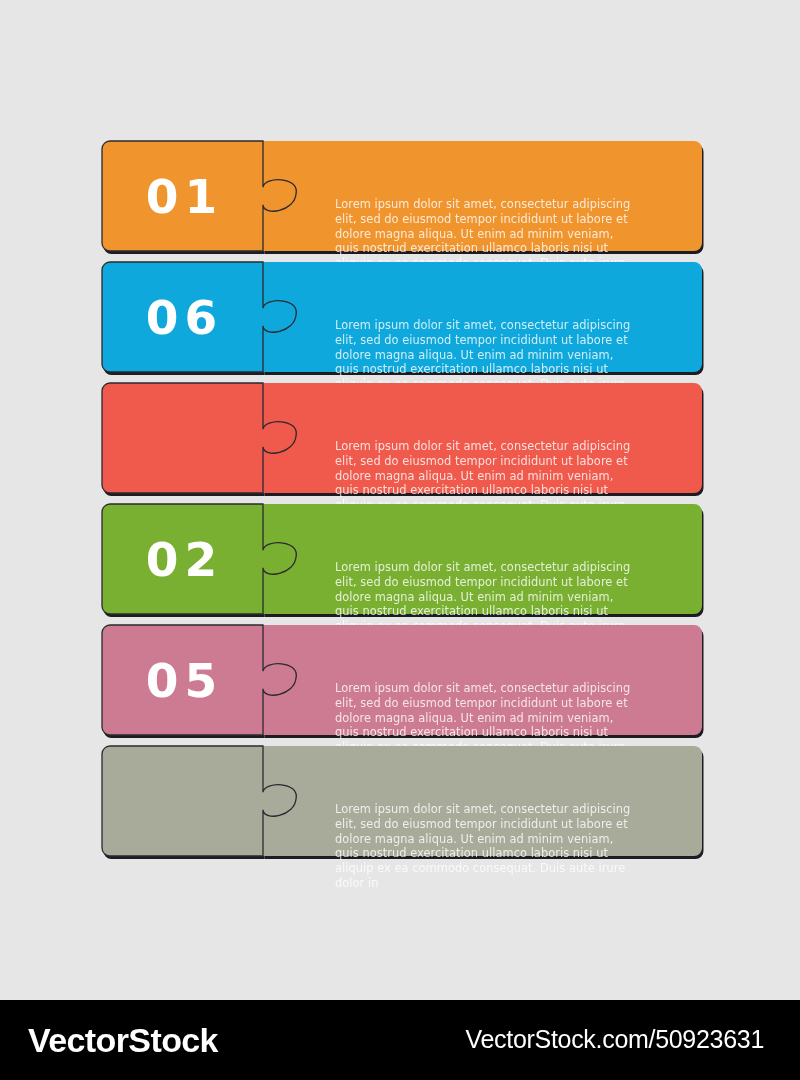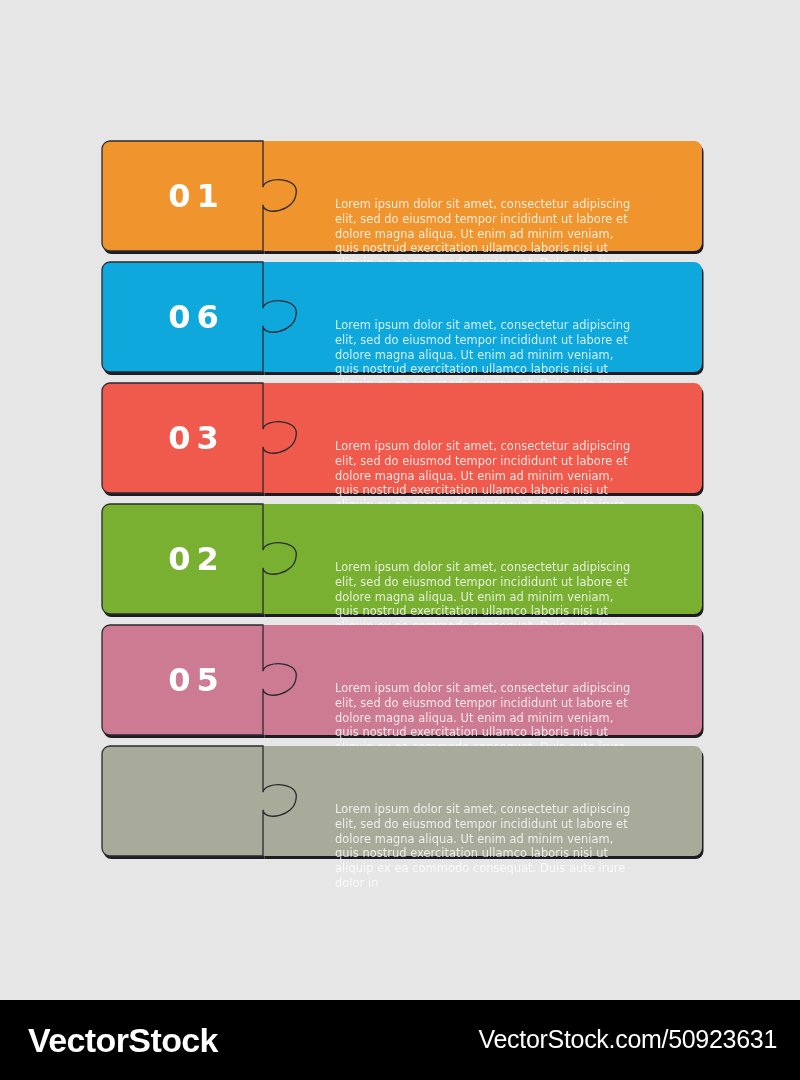--- a/index.html
+++ b/index.html
@@ -43,29 +43,29 @@
     position: absolute;
     left: -6px;
     top: -4px;
     width: 614px;
     height: 124px;
     overflow: visible;
   }
 
   .row-number {
     position: absolute;
-    left: 12px;
+    left: 0px;
     top: 0px;
     width: 161px;
     height: 110px;
     display: flex;
     align-items: center;
     justify-content: center;
     color: #ffffff;
-    font-size: 32px;
+    font-size: 47px;
     font-weight: bold;
     letter-spacing: 6px;
     text-indent: 6px;
     font-family: "DejaVu Sans", sans-serif;
     line-height: 1;
     user-select: none;
   }
 
   .row-text {
     position: absolute;
@@ -95,21 +95,21 @@
     top: 21px;
     color: #ffffff;
     font-size: 34px;
     font-weight: bold;
     font-family: "Liberation Sans", sans-serif;
     letter-spacing: -0.6px;
   }
 
   #watermark-url {
     position: absolute;
-    right: 23px;
+    right: 36px;
     top: 25px;
     color: #ffffff;
     font-size: 25px;
     font-family: "Liberation Sans", sans-serif;
     letter-spacing: -0.3px;
   }
 </style>
 </head>
 <body>
 
@@ -138,21 +138,20 @@
         <div class="row-text">Lorem ipsum dolor sit amet, consectetur adipiscing elit, sed do eiusmod tempor incididunt ut labore et dolore magna aliqua. Ut enim ad minim veniam, quis nostrud exercitation ullamco laboris nisi ut aliquip ex ea commodo consequat. Duis aute irure dolor in</div>
       </div>
       <div class="puzzle-row" style="top: 242px;">
         <svg class="row-svg" viewBox="-6 -4 612 124" width="612" height="124">
           <path d="M 8 0 H 161 V 46.16 C 162.7 35.45, 196.7 35.45, 194.15 51.94 C 192.96 71.15, 161.85 75.4, 161 63.84 V 110 H 8 A 8 8 0 0 1 0 102 V 8 A 8 8 0 0 1 8 0 Z" transform="translate(1.5,3)" fill="#1c1c22"></path>
           <path d="M 161 0 H 592 A 8 8 0 0 1 600 8 V 102 A 8 8 0 0 1 592 110 H 161 V 63.84 C 161.85 75.4, 192.96 71.15, 194.15 51.94 C 196.7 35.45, 162.7 35.45, 161 46.16 Z" transform="translate(1.5,3)" fill="#1c1c22"></path>
           <path d="M 8 0 H 161 V 46.16 C 162.7 35.45, 196.7 35.45, 194.15 51.94 C 192.96 71.15, 161.85 75.4, 161 63.84 V 110 H 8 A 8 8 0 0 1 0 102 V 8 A 8 8 0 0 1 8 0 Z" fill="#ef5a4c"></path>
           <path d="M 161 0 H 592 A 8 8 0 0 1 600 8 V 102 A 8 8 0 0 1 592 110 H 161 V 63.84 C 161.85 75.4, 192.96 71.15, 194.15 51.94 C 196.7 35.45, 162.7 35.45, 161 46.16 Z" fill="#ef5a4c"></path>
           <path d="M 8 0 H 161 V 46.16 C 162.7 35.45, 196.7 35.45, 194.15 51.94 C 192.96 71.15, 161.85 75.4, 161 63.84 V 110 H 8 A 8 8 0 0 1 0 102 V 8 A 8 8 0 0 1 8 0 Z" fill="none" stroke="#2a2a30" stroke-width="1.3"></path>
         </svg>
-        <div class="row-number">03</div>
         <div class="row-text">Lorem ipsum dolor sit amet, consectetur adipiscing elit, sed do eiusmod tempor incididunt ut labore et dolore magna aliqua. Ut enim ad minim veniam, quis nostrud exercitation ullamco laboris nisi ut aliquip ex ea commodo consequat. Duis aute irure dolor in</div>
       </div>
       <div class="puzzle-row" style="top: 363px;">
         <svg class="row-svg" viewBox="-6 -4 612 124" width="612" height="124">
           <path d="M 8 0 H 161 V 46.16 C 162.7 35.45, 196.7 35.45, 194.15 51.94 C 192.96 71.15, 161.85 75.4, 161 63.84 V 110 H 8 A 8 8 0 0 1 0 102 V 8 A 8 8 0 0 1 8 0 Z" transform="translate(1.5,3)" fill="#1c1c22"></path>
           <path d="M 161 0 H 592 A 8 8 0 0 1 600 8 V 102 A 8 8 0 0 1 592 110 H 161 V 63.84 C 161.85 75.4, 192.96 71.15, 194.15 51.94 C 196.7 35.45, 162.7 35.45, 161 46.16 Z" transform="translate(1.5,3)" fill="#1c1c22"></path>
           <path d="M 8 0 H 161 V 46.16 C 162.7 35.45, 196.7 35.45, 194.15 51.94 C 192.96 71.15, 161.85 75.4, 161 63.84 V 110 H 8 A 8 8 0 0 1 0 102 V 8 A 8 8 0 0 1 8 0 Z" fill="#7ab032"></path>
           <path d="M 161 0 H 592 A 8 8 0 0 1 600 8 V 102 A 8 8 0 0 1 592 110 H 161 V 63.84 C 161.85 75.4, 192.96 71.15, 194.15 51.94 C 196.7 35.45, 162.7 35.45, 161 46.16 Z" fill="#7ab032"></path>
           <path d="M 8 0 H 161 V 46.16 C 162.7 35.45, 196.7 35.45, 194.15 51.94 C 192.96 71.15, 161.85 75.4, 161 63.84 V 110 H 8 A 8 8 0 0 1 0 102 V 8 A 8 8 0 0 1 8 0 Z" fill="none" stroke="#2a2a30" stroke-width="1.3"></path>
         </svg>

